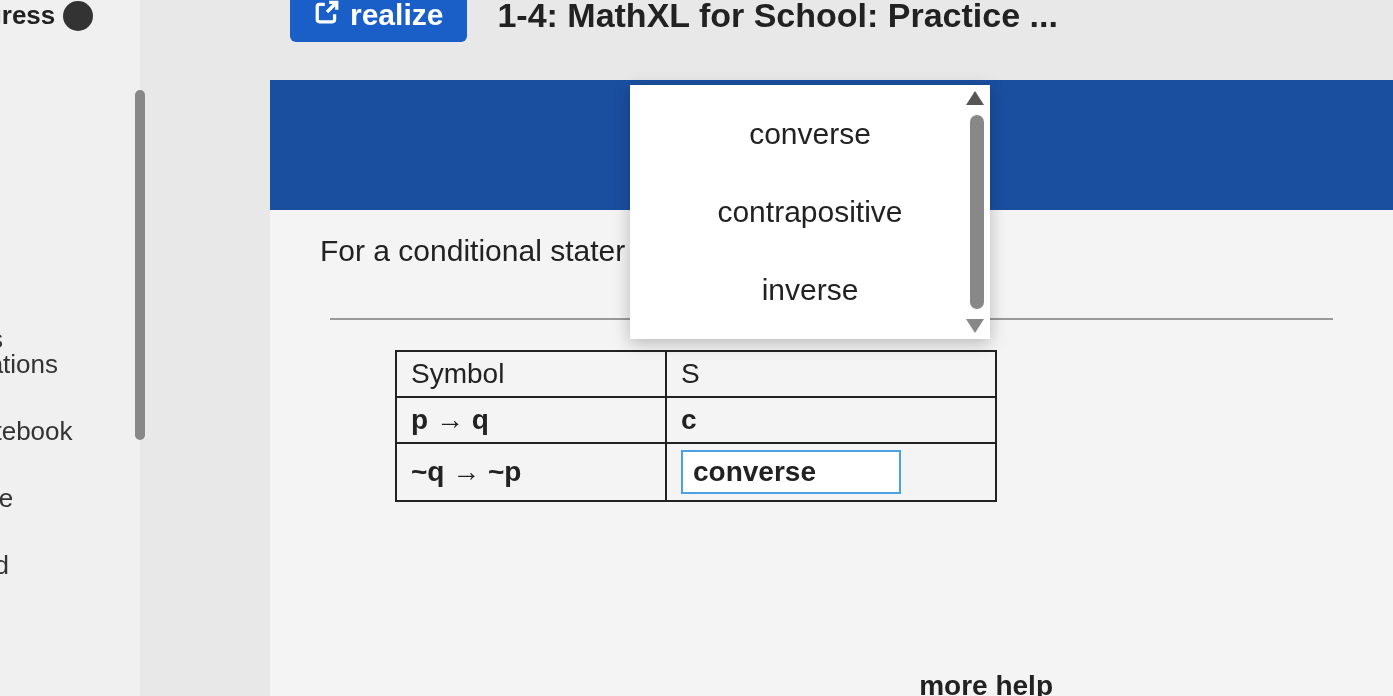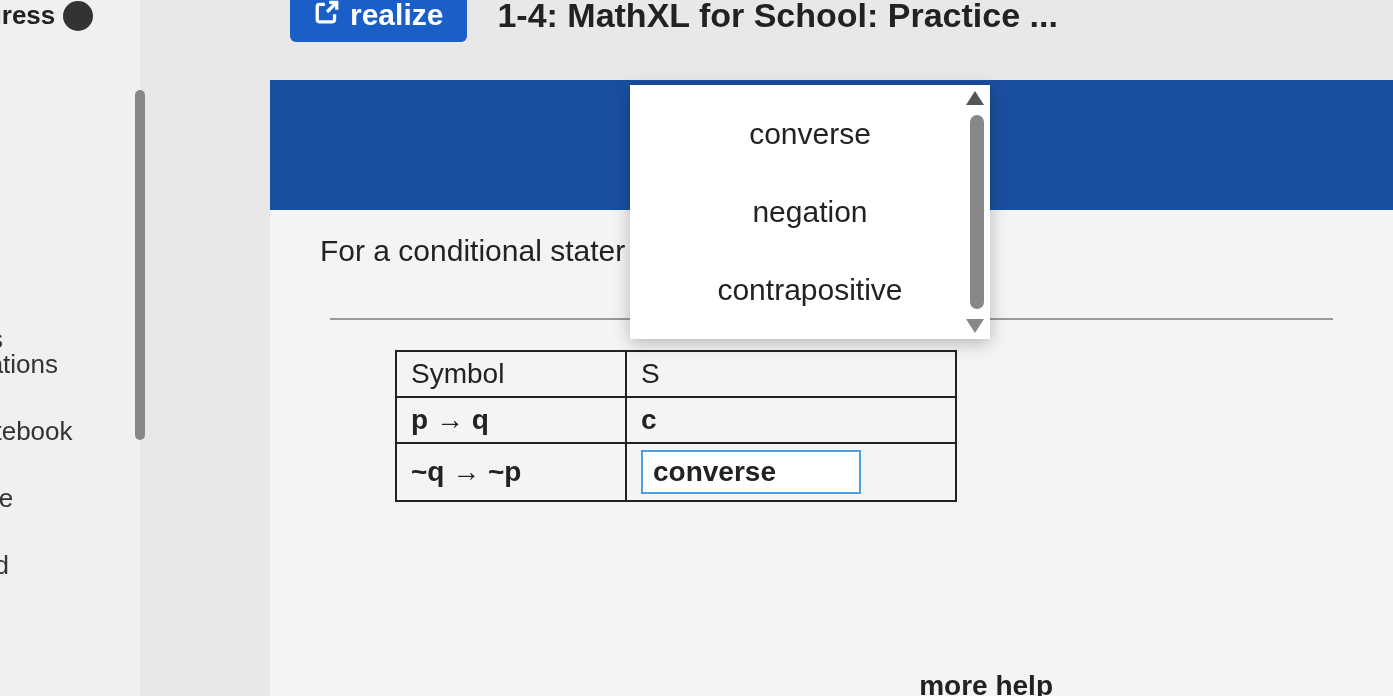--- a/index.html
+++ b/index.html
@@ -127,21 +127,21 @@
       font-size: 28px;
       color: #222;
     }
     table.logic td, table.logic th {
       border: 2px solid #222;
       padding: 6px 14px;
       text-align: left;
       font-weight: bold;
     }
     table.logic th { font-weight: normal; }
-    .col1 { width: 230px; }
+    .col1 { width: 270px; }
     .col2 { width: 330px; }
     .input-cell {
       border: 2px solid #4aa3e0;
       background: #fff;
       padding: 4px 10px;
       width: 220px;
       display: inline-block;
       font-size: 28px;
       color: #222;
     }
@@ -253,20 +253,20 @@
           <span class="input-cell">converse</span>
         </td>
       </tr>
     </tbody>
       </table>
   </div>
 
   <div class="dropdown">
     <div class="dropdown-arrow-up"></div>
     <div class="dropdown-item">converse</div>
-    <div class="dropdown-item">negation</div>
     <div class="dropdown-item">contrapositive</div>
+    <div class="dropdown-item">inverse</div>
     <div class="dropdown-scroll"></div>
     <div class="dropdown-arrow-down"></div>
   </div>
 
   <div class="footer-help">more help</div>
 </div>
 
 </body></html>

